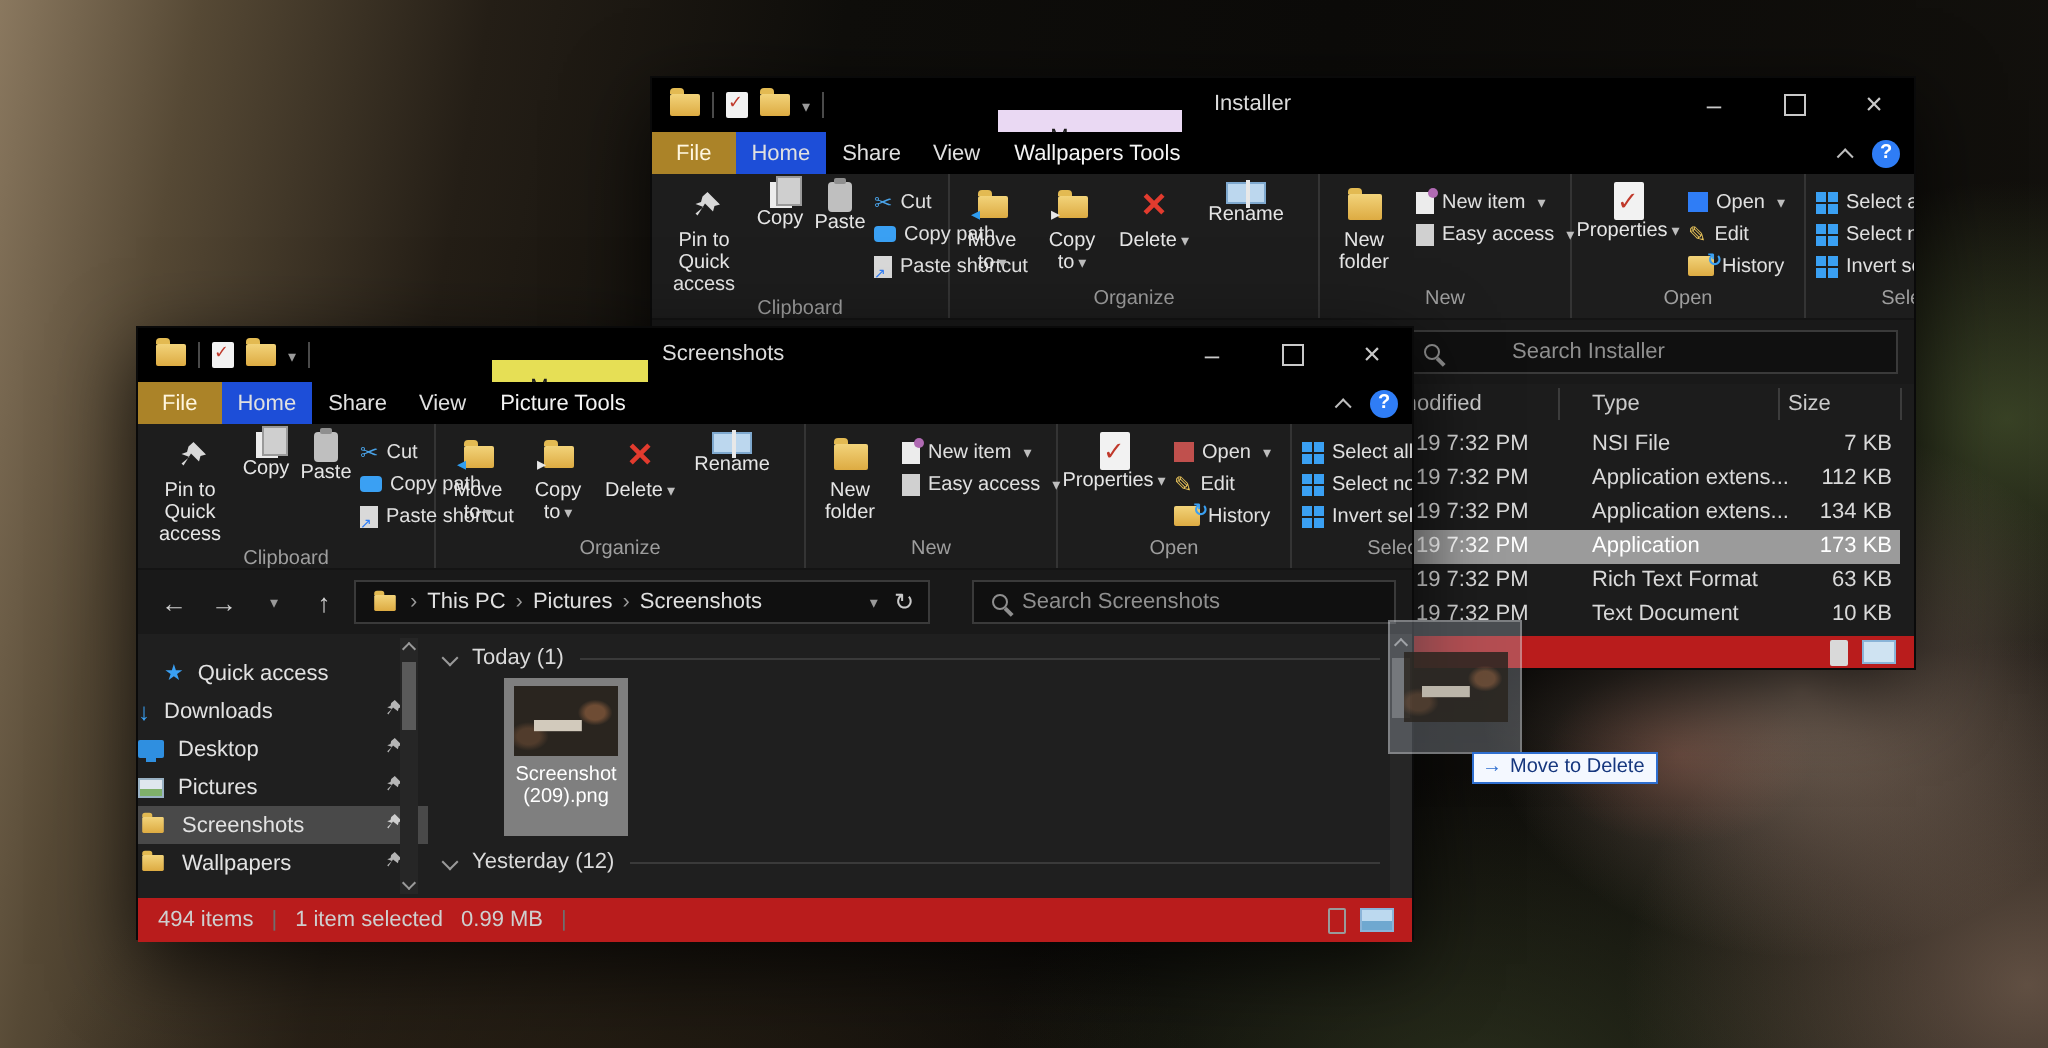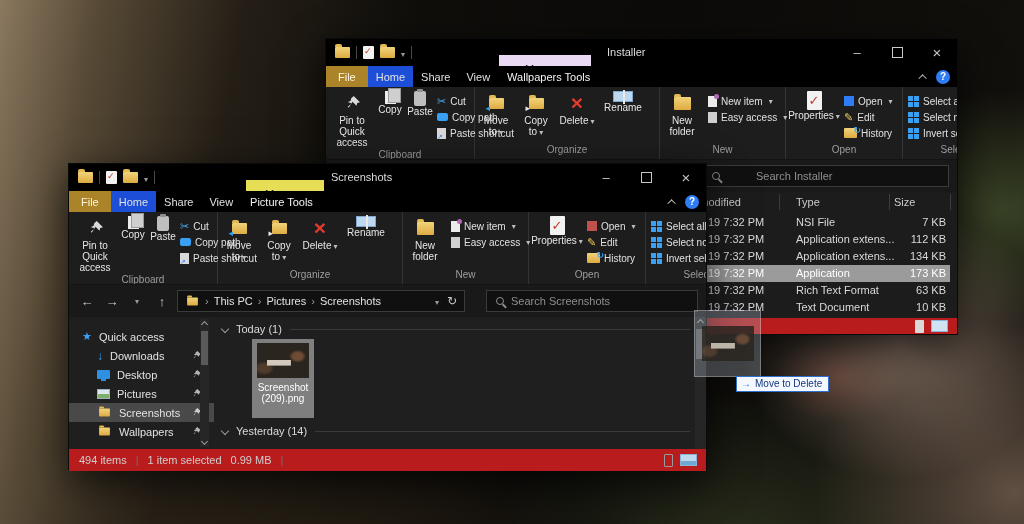--- a/index.html
+++ b/index.html
@@ -134,21 +134,21 @@
   .sbsep::after { content:"|"; color:#6f6f6f; }
   .sb-icons { position:absolute; right:9px; display:flex; gap:7px; align-items:center; }
   .ic-details { width:9px; height:13px; background:#d9d9d9; border-radius:1px; }
   .ic-details.dim { background:transparent; border:1px solid #9a9a9a; }
   .ic-thumbview { width:17px; height:12px; background:#cfe3f2; border:1px solid #8ab4d8; }
   .ic-thumbview.active { background:linear-gradient(180deg,#bcd9ef 55%, #6fa8d0 55%); }
 
   
   .fcontent { height:132px; display:flex; background:#1f1f1f; position:relative; }
   .sidebar { width:145px; position:relative; padding-top:10px; flex:none; }
-  .snav { display:flex; align-items:center; height:19px; padding-left:28px; gap:7px; color:#e2e2e2; position:relative; }
+  .snav { display:flex; align-items:center; height:19px; gap:7px; color:#e2e2e2; position:relative; }
   .snav.root { padding-left:13px; }
   .snav.sel { background:#494949; }
   .pinwrap { position:absolute; right:13px; top:4px; }
   .staric::after { content:"★"; color:#3aa0f3; font-size:11px; }
   .dlic::after { content:"↓"; color:#3aa0f3; font-weight:bold; font-size:12px; }
   .monic { width:13px; height:9px; background:#2f8fe0; border-radius:1px; position:relative; display:inline-block; }
   .monic::after { content:""; position:absolute; left:4px; bottom:-2px; width:5px; height:2px; background:#2f8fe0; }
   .pictic { width:13px; height:10px; border:1px solid #9ab2c4; background:linear-gradient(180deg,#dfe7ee 55%, #7fb06a 55%); display:inline-block; }
   .sidescroll { position:absolute; right:5px; top:2px; bottom:2px; width:9px; background:#262626; }
   .sthumb { position:absolute; left:1px; right:1px; background:#5a5a5a; }
@@ -667,21 +667,21 @@
           <span class="chevdn"></span>
           <span>Today (1)</span>
           <span class="ghline"></span>
         </div>
         <div class="tile">
           <span class="shot"></span>
           <span class="tlabel">Screenshot (209).png</span>
         </div>
         <div class="grouphdr gh-yest">
           <span class="chevdn"></span>
-          <span>Yesterday (14)</span>
+          <span>Yesterday (12)</span>
           <span class="ghline"></span>
         </div>
         <div class="mainscroll">
           <span class="arr up" style="left:2.5px"></span>
           <span class="mthumb"></span>
         </div>
       </div>
     </div>
 
     <div class="statusbar">

